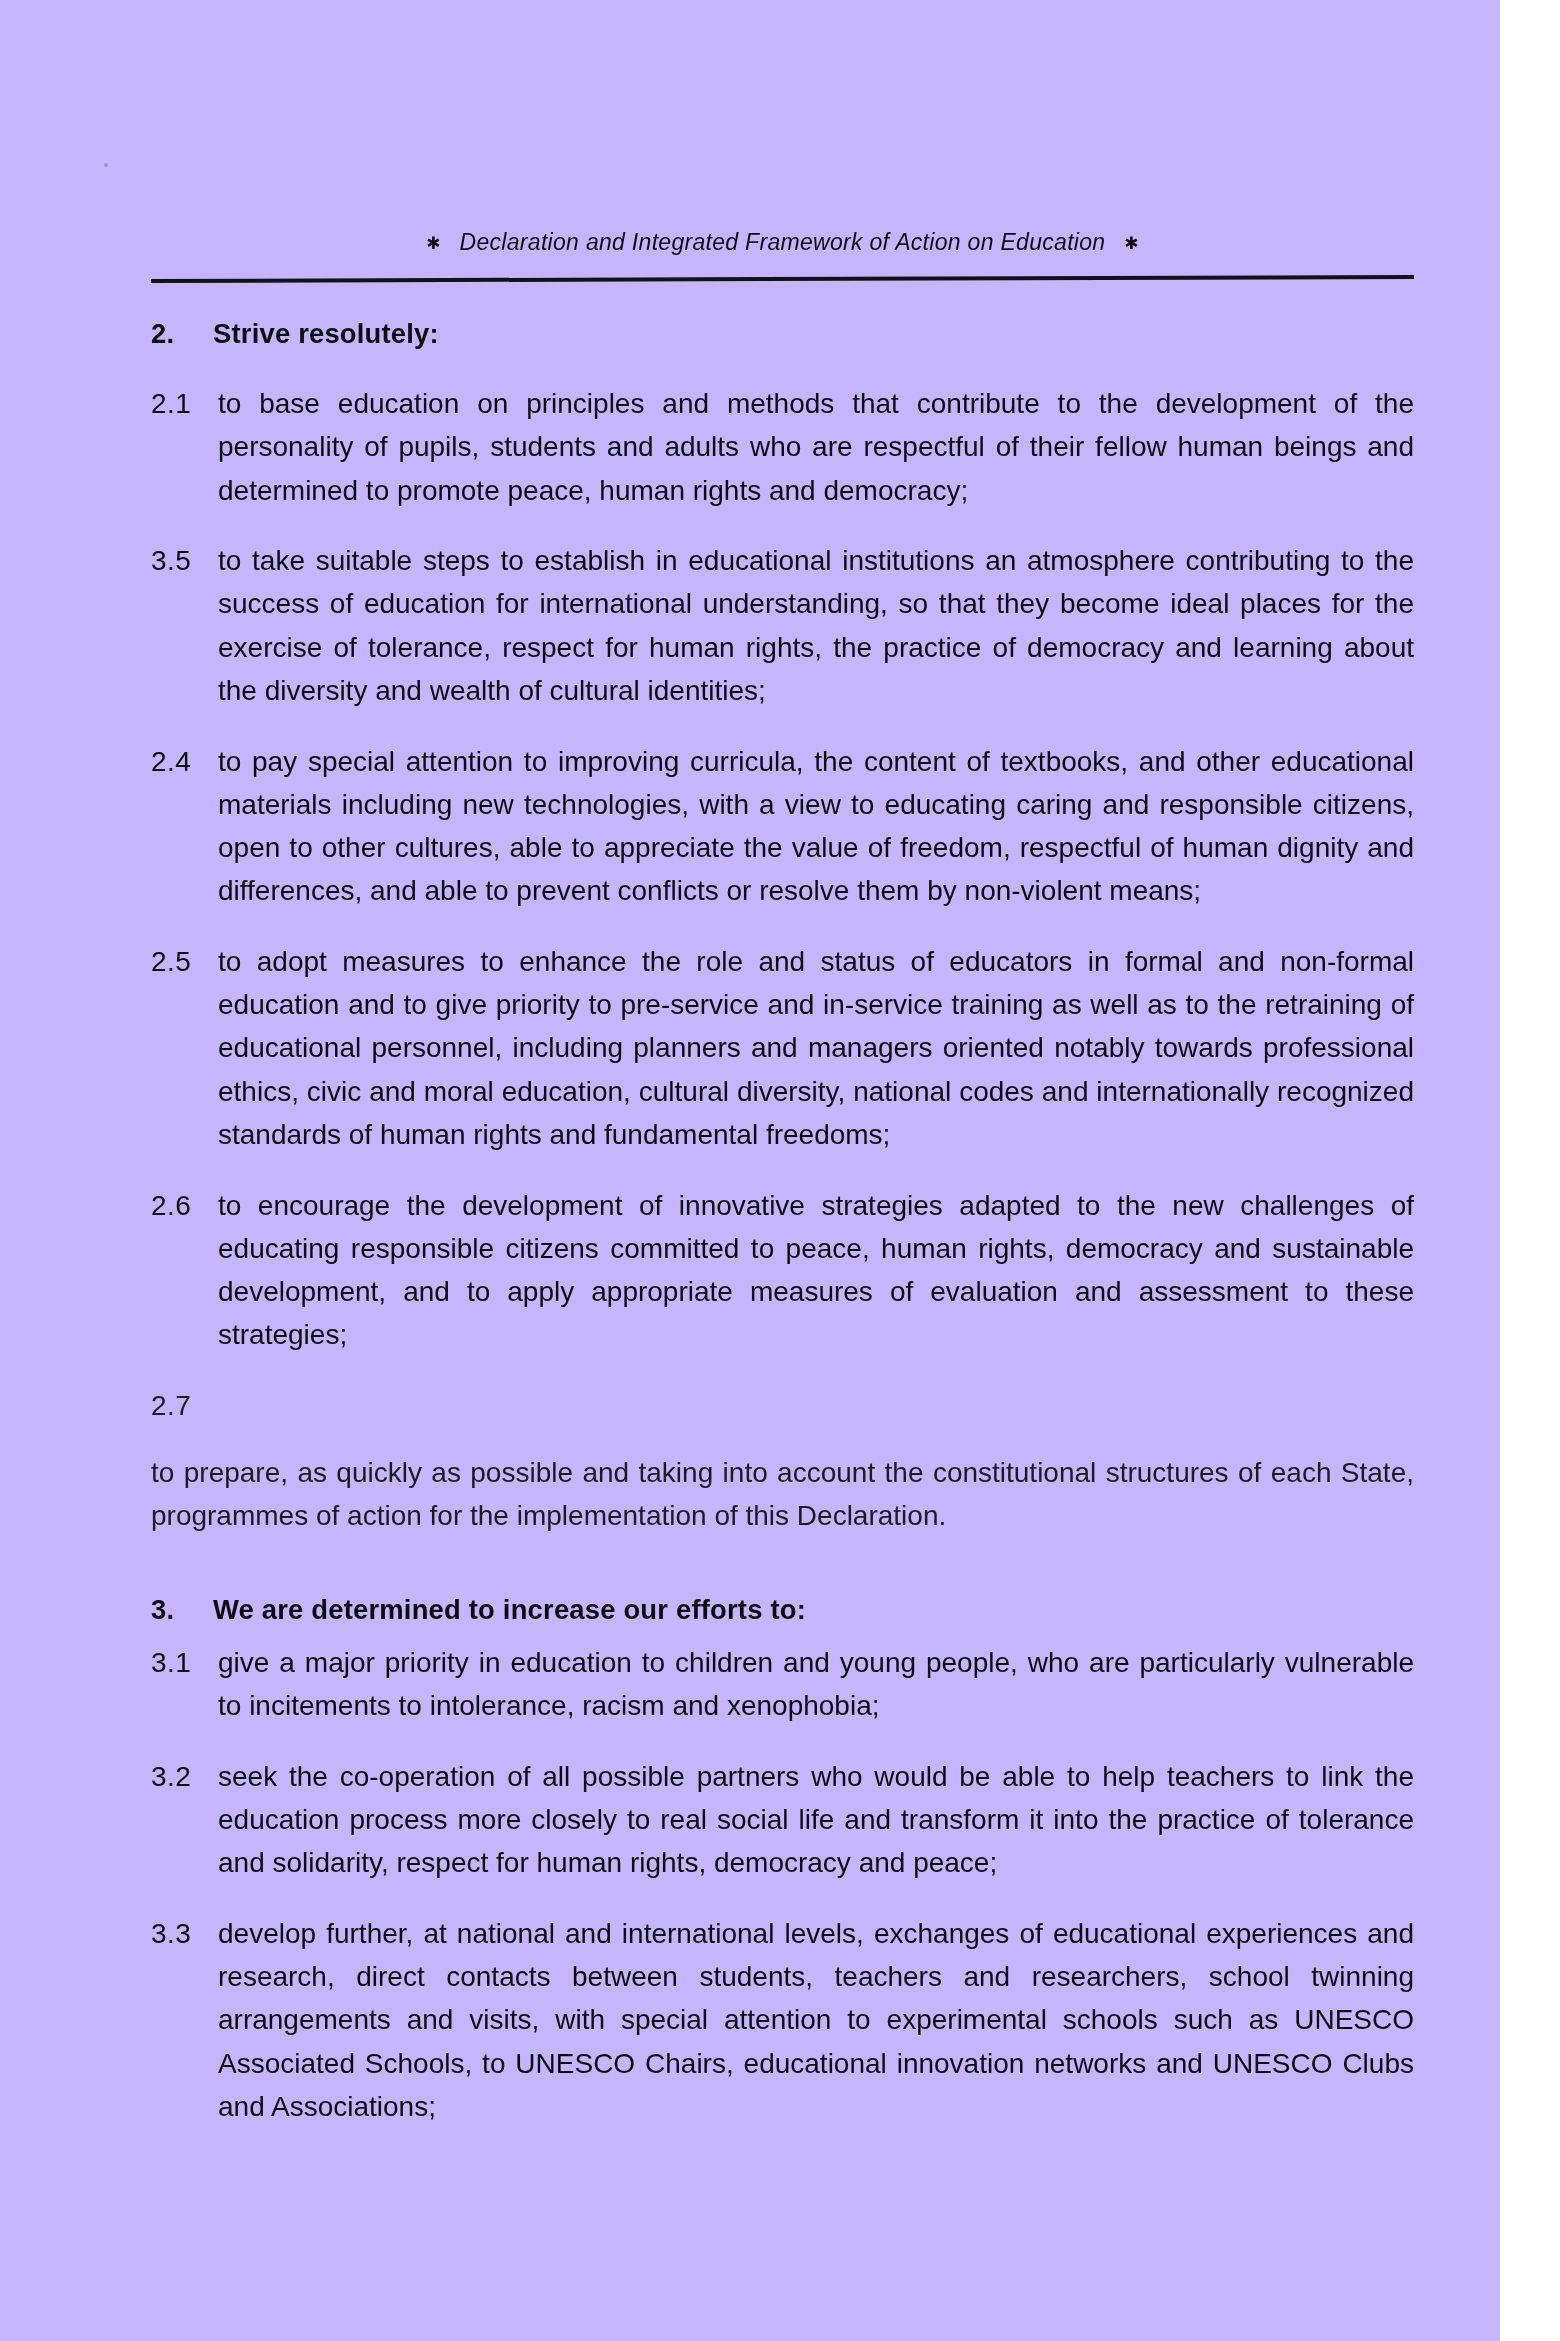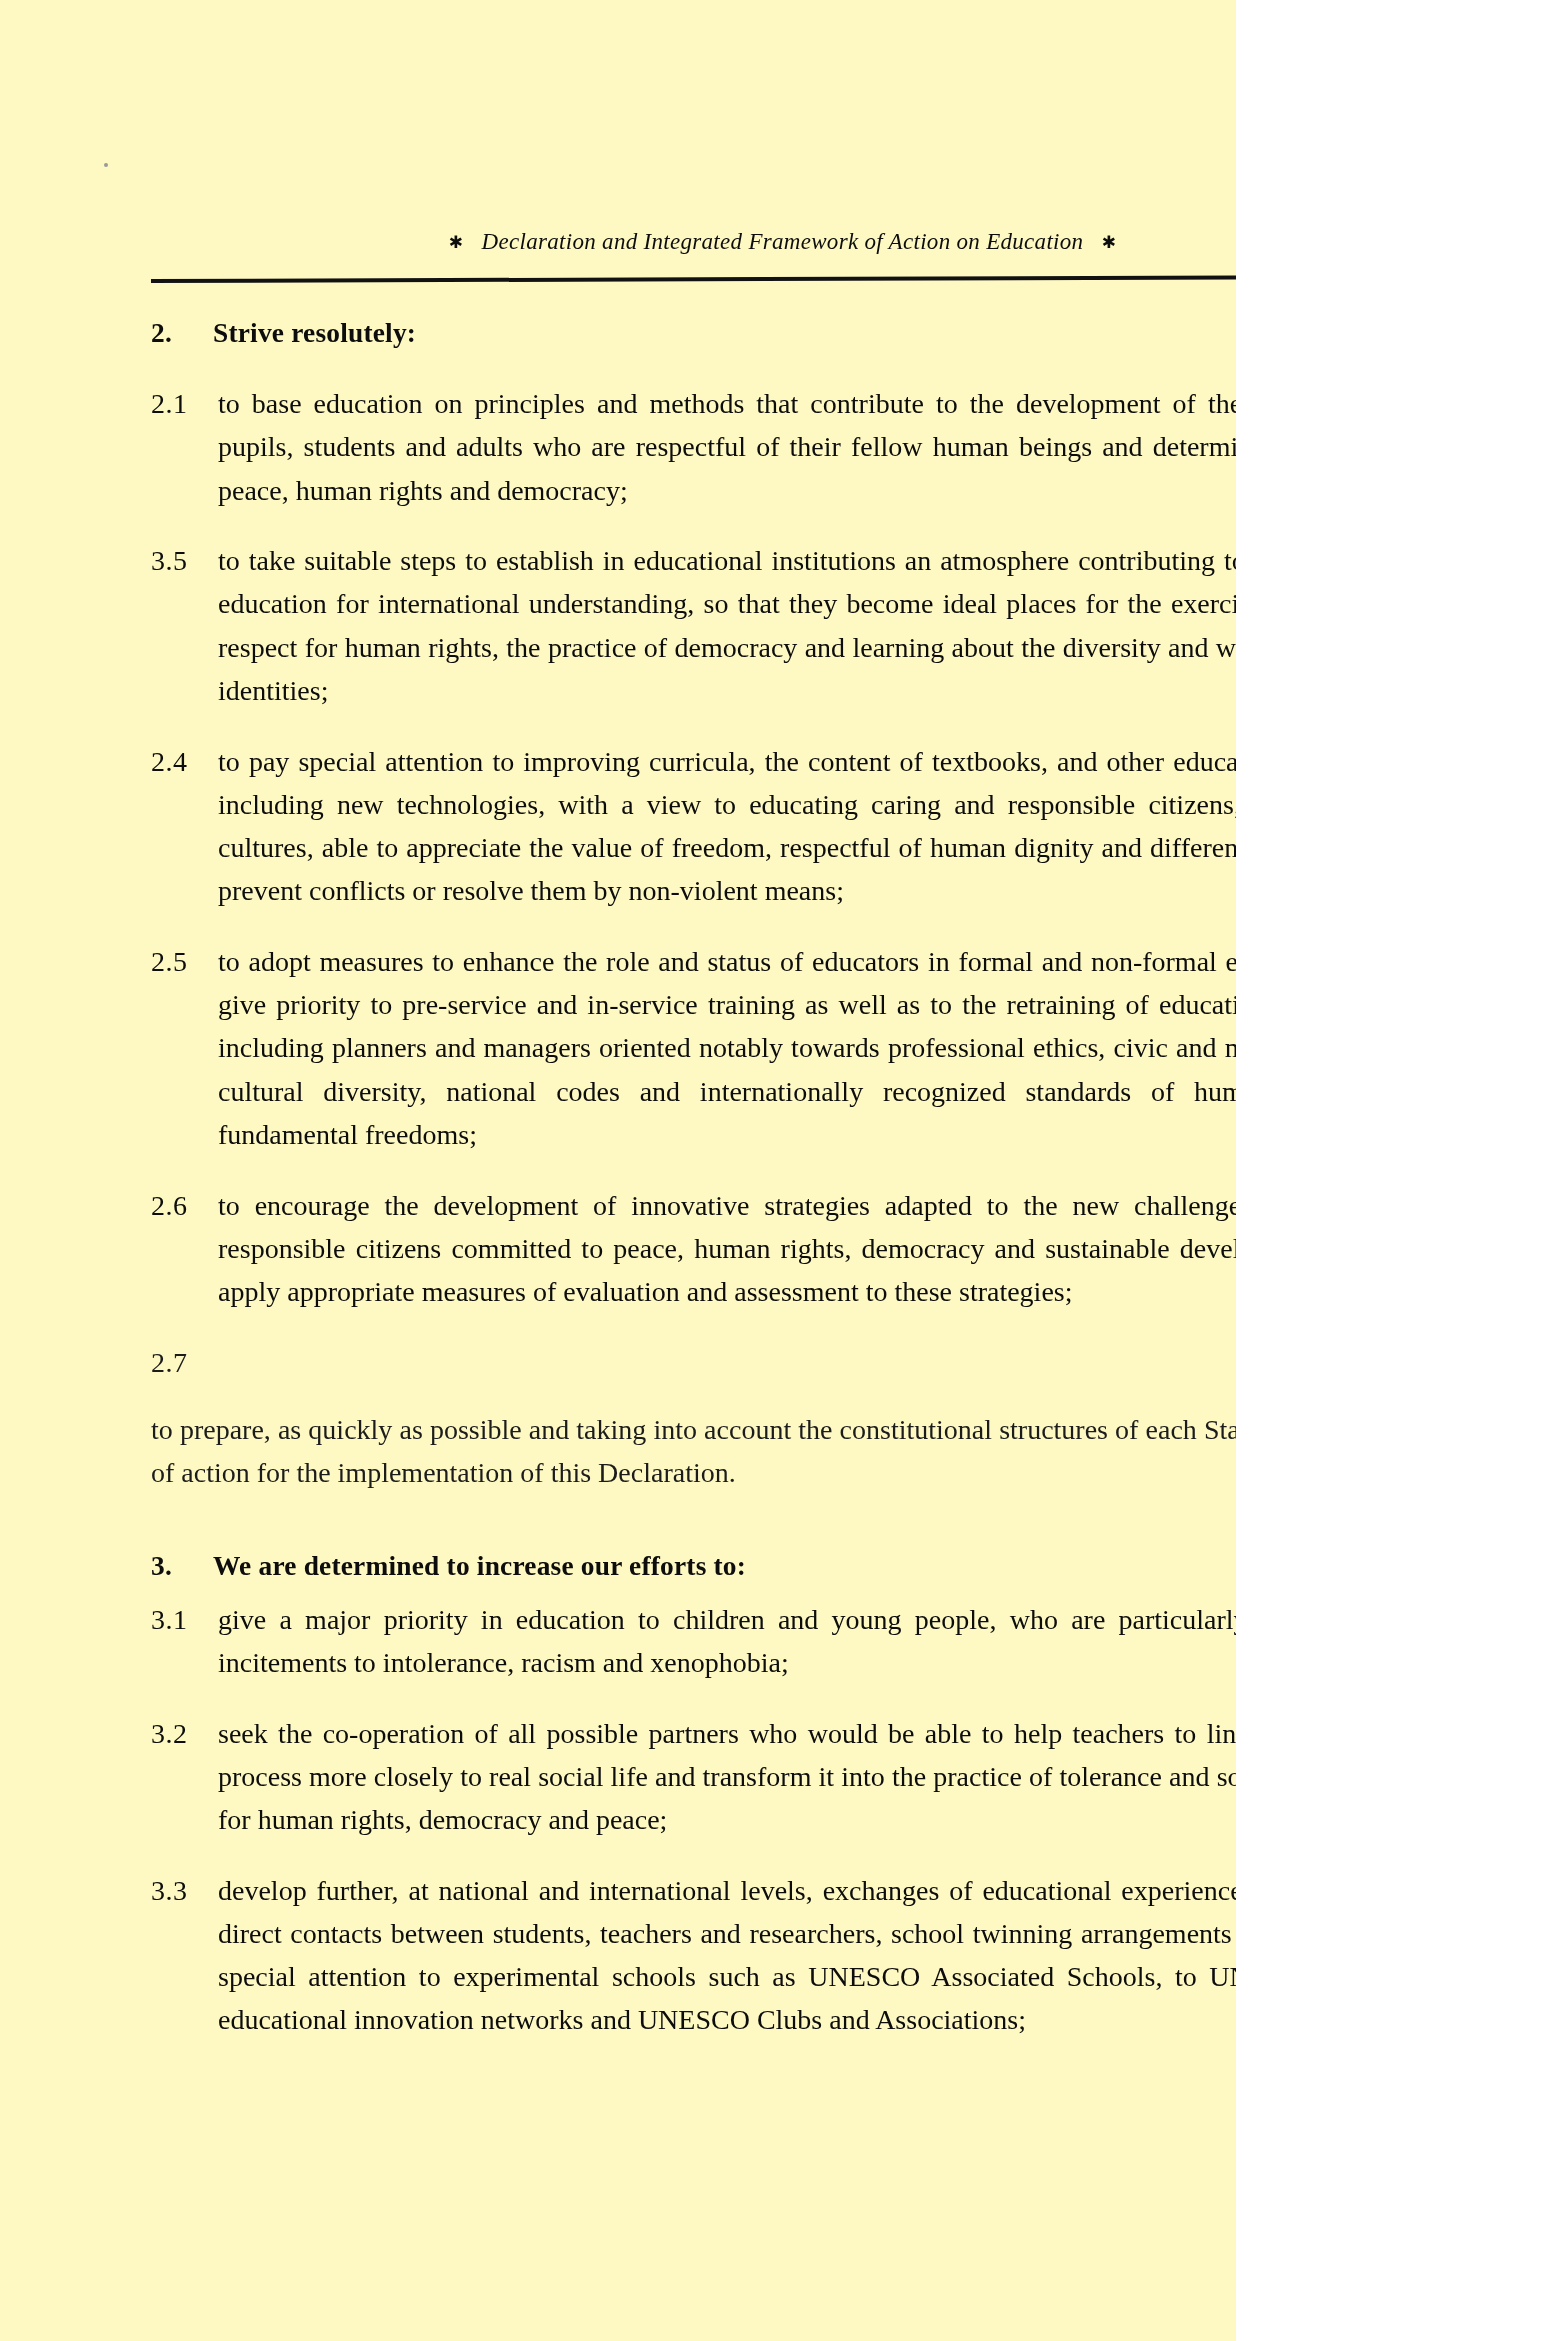--- a/index.html
+++ b/index.html
@@ -3,25 +3,25 @@
 <meta charset="utf-8">
 <style>
   html, body {
     margin: 0;
     padding: 0;
     background: #ffffff;
   }
 
   .page {
     position: relative;
-    width: 1236px;
+    width: 1500px;
     height: 2342px;
-    background: #fef9c3;
+    background: #c4b5fd;
     overflow: hidden;
-    font-family: Liberation Serif, serif;
+    font-family: Liberation Sans, sans-serif;
     color: #0d0d0d;
     -webkit-font-smoothing: none;
   }
 
   
   .speck {
     position: absolute;
     left: 104px;
     top: 163px;
     width: 3.8px;

